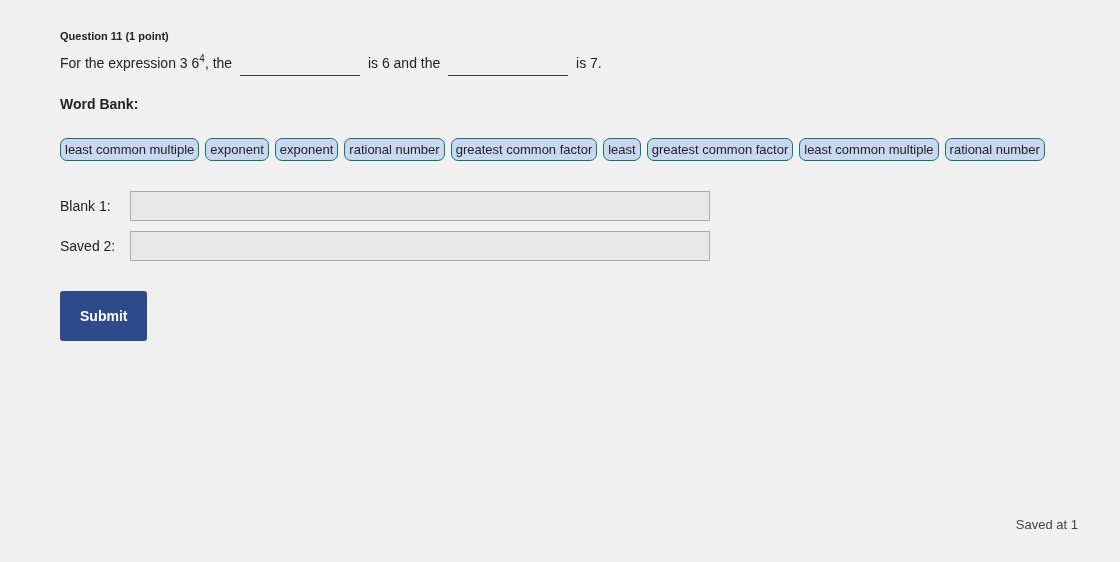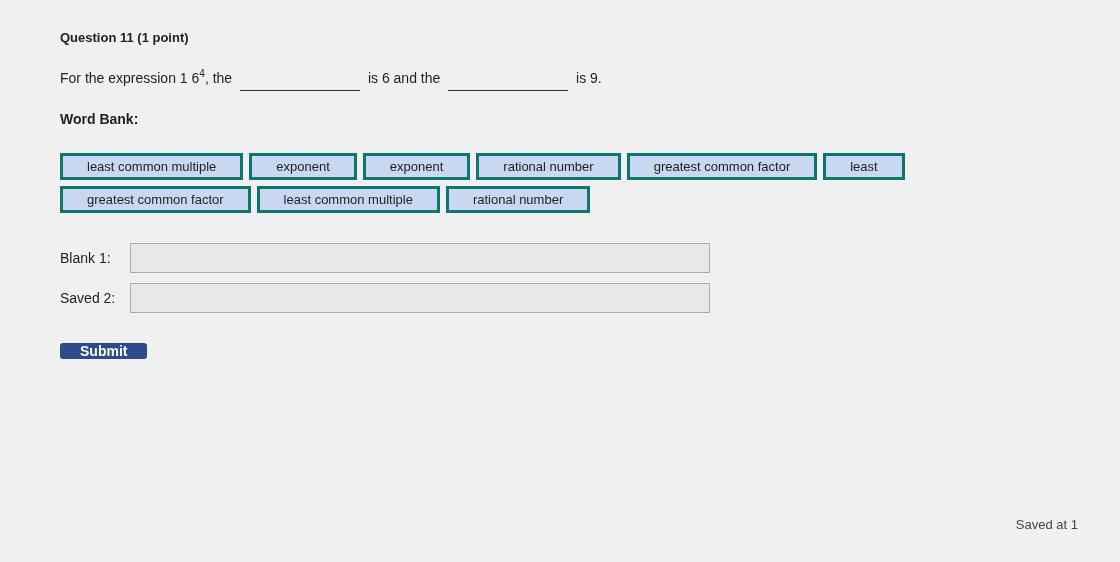--- a/index.html
+++ b/index.html
@@ -21,23 +21,23 @@
 
     .page-container {
       background-color: #f0f0f0;
       width: 1120px;
       height: 562px;
       position: relative;
       padding: 30px 60px;
     }
 
     .question-title {
-      font-size: 13px;
+      font-size: 11px;
       font-weight: bold;
-      margin-bottom: 20px;
+      margin-bottom: 8px;
     }
 
     .question-text {
       font-size: 14px;
       margin-bottom: 20px;
       line-height: 1.8;
     }
 
     .question-text sup {
       font-size: 10px;
@@ -59,23 +59,23 @@
 
     .word-bank {
       display: flex;
       flex-wrap: wrap;
       gap: 6px;
       margin-bottom: 30px;
     }
 
     .word-chip {
       background-color: #c8d8f0;
-      border: 3px solid #0f766e;
-      border-radius: 0;
-      padding: 3px 24px;
+      border: 1px solid #0f766e;
+      border-radius: 7px;
+      padding: 3px 4px;
       font-size: 13px;
       cursor: pointer;
       color: #222;
     }
 
     .blanks-section {
       margin-bottom: 30px;
     }
 
     .blank-row {
@@ -96,21 +96,21 @@
       background-color: #e8e8e8;
       border: 1px solid #aaa;
       font-size: 13px;
       padding: 4px 8px;
     }
 
     .submit-btn {
       background-color: #2d4a8a;
       color: white;
       border: none;
-      padding: 0 20px;
+      padding: 17px 20px;
       font-size: 14px;
       font-weight: bold;
       cursor: pointer;
       border-radius: 3px;
     }
 
     .saved-text {
       position: absolute;
       bottom: 30px;
       right: 42px;
@@ -119,25 +119,25 @@
     }
   </style>
 </head>
 <body>
 
 <div class="page-container">
 
   <div class="question-title">Question 11 (1 point)</div>
 
   <div class="question-text">
-    <span>For the expression 1</span><span> 6<sup>4</sup></span><span>, the</span>
+    <span>For the expression 3</span><span> 6<sup>4</sup></span><span>, the</span>
     <span class="blank-line">&nbsp;</span>
     <span>is 6 and the</span>
     <span class="blank-line">&nbsp;</span>
-    <span>is 9.</span>
+    <span>is 7.</span>
   </div>
 
   <div class="word-bank-label">Word Bank:</div>
 
   <div class="word-bank">
     <span class="word-chip">least common multiple</span>
     <span class="word-chip">exponent</span>
     <span class="word-chip">exponent</span>
     <span class="word-chip">rational number</span>
     <span class="word-chip">greatest common factor</span>

